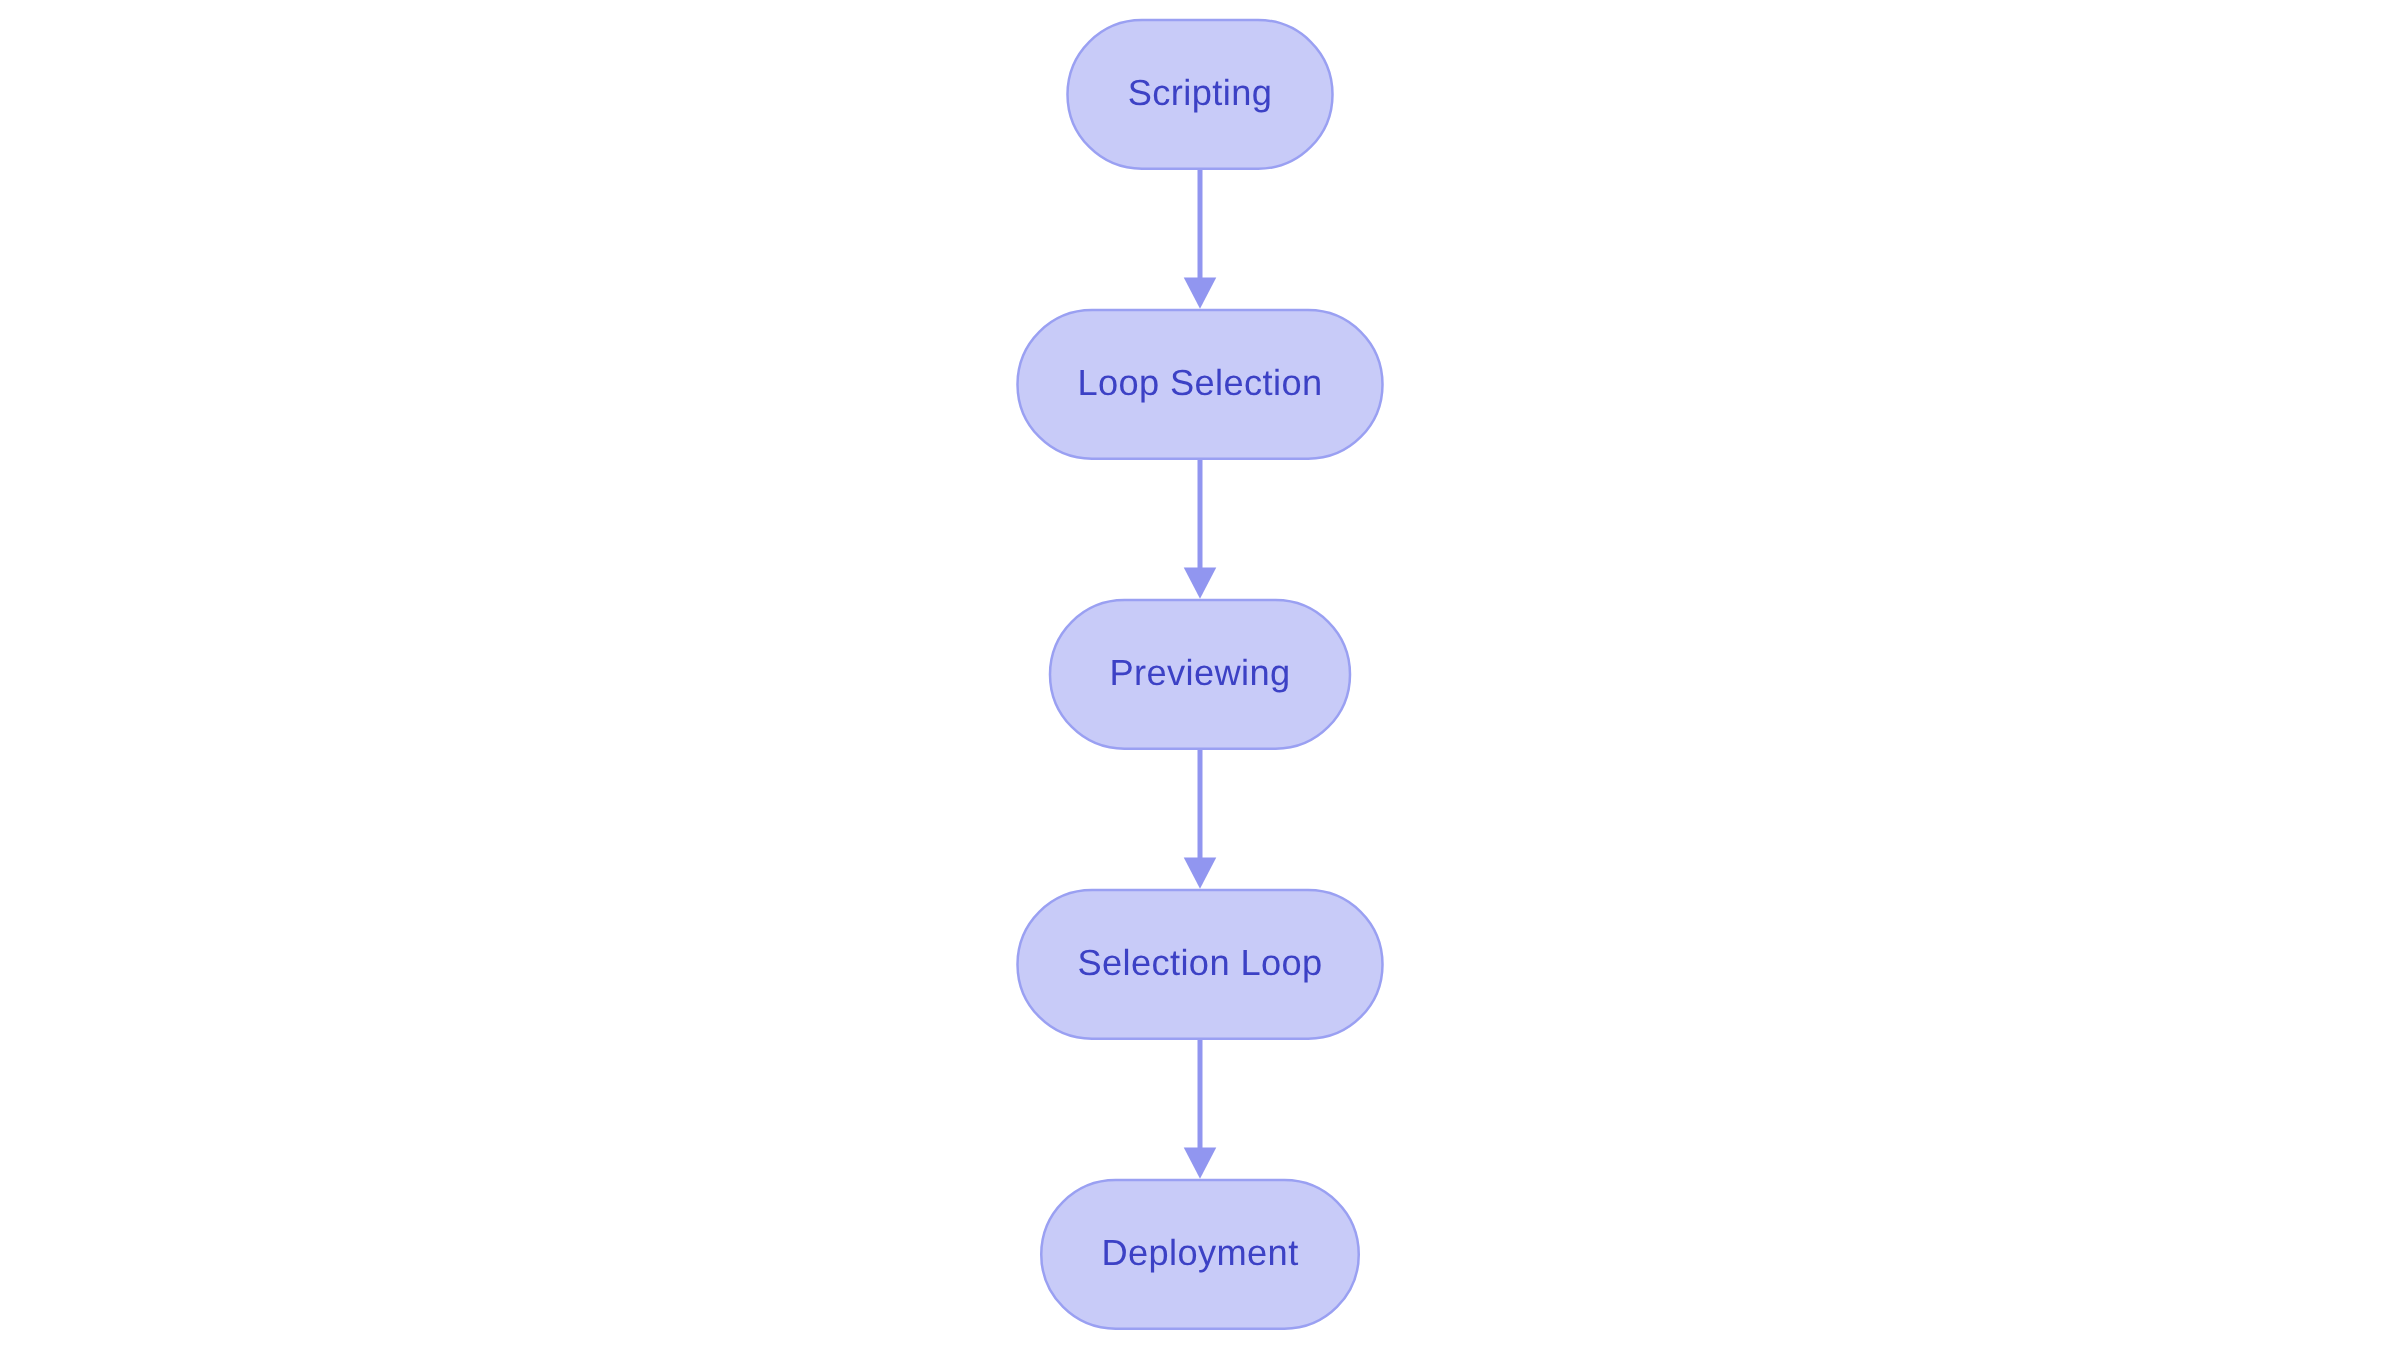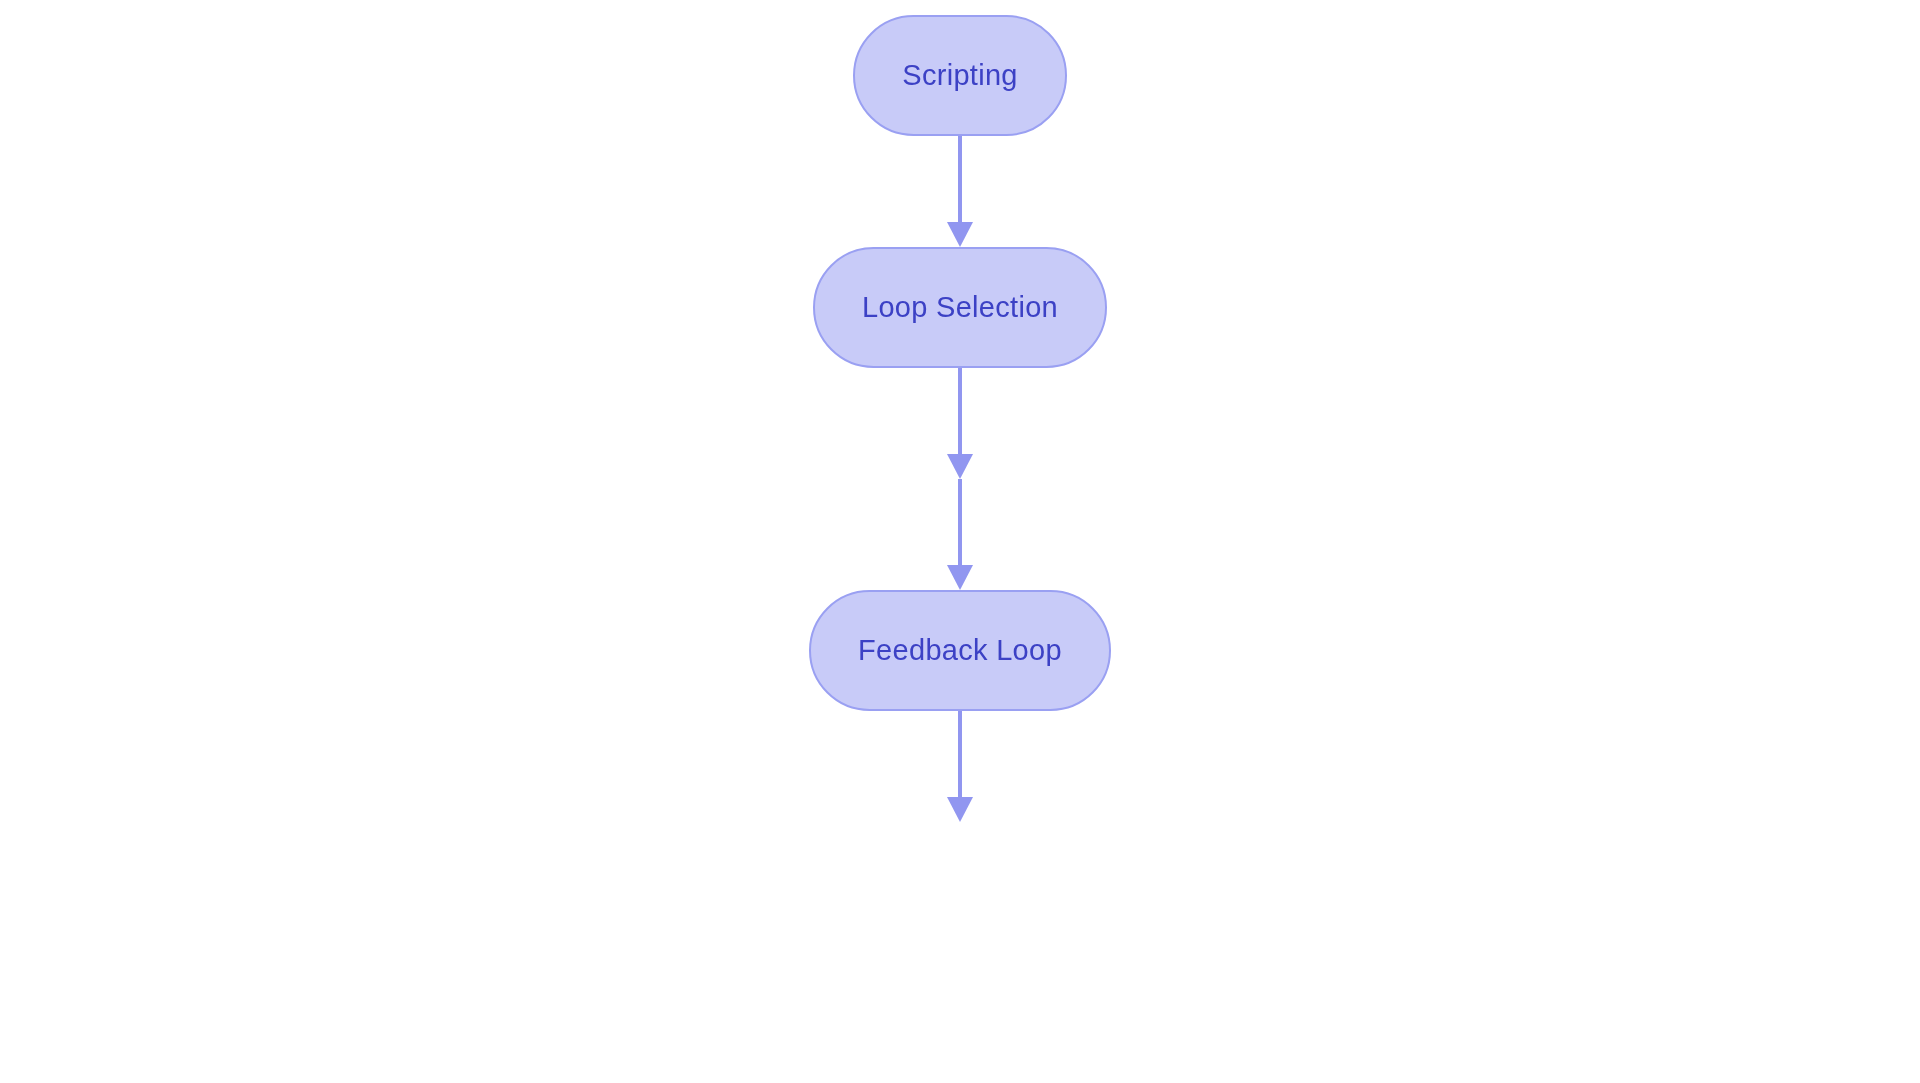--- a/index.html
+++ b/index.html
@@ -95,30 +95,36 @@
 
     <div class="node">
       <span class="label">Loop Selection</span>
     </div>
 
     <div class="connector">
       <div class="line"></div>
       <div class="head"></div>
     </div>
 
+    <div class="node">
+      <span class="label">Previewing</span>
+    </div>
 
     <div class="connector">
       <div class="line"></div>
       <div class="head"></div>
     </div>
 
     <div class="node">
-      <span class="label">Feedback Loop</span>
+      <span class="label">Selection Loop</span>
     </div>
 
     <div class="connector">
       <div class="line"></div>
       <div class="head"></div>
     </div>
 
+    <div class="node">
+      <span class="label">Deployment</span>
+    </div>
 
   </div>
 </div>
 
 </body></html>

